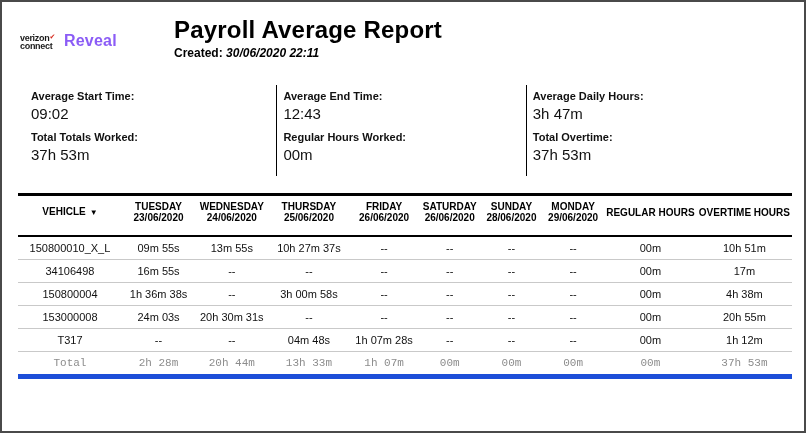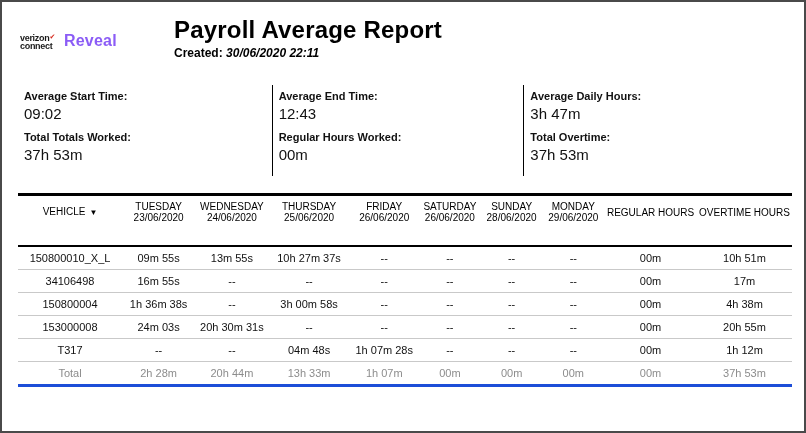--- a/index.html
+++ b/index.html
@@ -24,41 +24,41 @@
   
   .totals-bar {
     margin: 26px 0 0 16px; width: 294px; height: 29px;
     background: #000; color: #fff; font-size: 13px;
     display: flex; align-items: center; padding-left: 12px; white-space: nowrap;
   }
   .totals-bar .bar-label { font-weight: bold; margin-right: 5px; }
   
   .summary { display: flex; margin: 21px 16px 0 16px; }
   .summary-col { padding: 2px 0 4px 6px; }
-  .summary-col.c1 { width: 255px; }
+  .summary-col.c1 { width: 255px; margin-left: 7px; }
   .summary-col.c2 { width: 253px; border-left: 1px solid #000; }
   .summary-col.c3 { width: 266px; border-left: 1px solid #000; }
   .stat-label { font-size: 11px; font-weight: bold; margin-top: 3px; }
   .stat-value { font-size: 15px; font-weight: normal; margin: 3px 0 9px 0; }
   
   table.payroll { width: 774px; margin: 17px 16px 0 16px; border-collapse: collapse; border-spacing: 0; }
   table.payroll thead th {
     border-top: 3px solid #000; border-bottom: 2px solid #000;
-    font-size: 10px; font-weight: normal; color: #000;
-    padding: 5px 2px 22px 2px; text-align: center; vertical-align: middle; line-height: 11px;
+    font-size: 10px; font-weight: bold; color: #000;
+    padding: 5px 2px 12px 2px; text-align: center; vertical-align: middle; line-height: 11px;
     white-space: nowrap;
   }
   th.veh-h { text-align: left; padding-left: 6px; font-size: 10.5px; }
   .sort-icon { font-size: 8px; margin-left: 4px; }
   table.payroll td {
     font-size: 11px; padding: 5px 2px; text-align: center;
     border-bottom: 1px solid #c9c9c9; white-space: nowrap; color: #111;
   }
   td.veh-c { text-align: left; padding-left: 6px; }
-  tr.total-row td { color: #8c8c8c; border-bottom: 3px solid #1d4ed8; }
+  tr.total-row td { color: #8c8c8c; border-bottom: 5px solid #1d4ed8; font-family: Liberation Mono, monospace; }
   
   .w-veh { width: 13.5%; } .w-tue { width: 9.5%; } .w-wed { width: 9.5%; }
   .w-thu { width: 10.5%; } .w-fri { width: 9%; } .w-sat { width: 8%; }
   .w-sun { width: 8%; } .w-mon { width: 8%; } .w-reg { width: 12%; } .w-ot { width: 12%; }
 </style>
 </head>
 <body>
 
 <div class="page">
 

